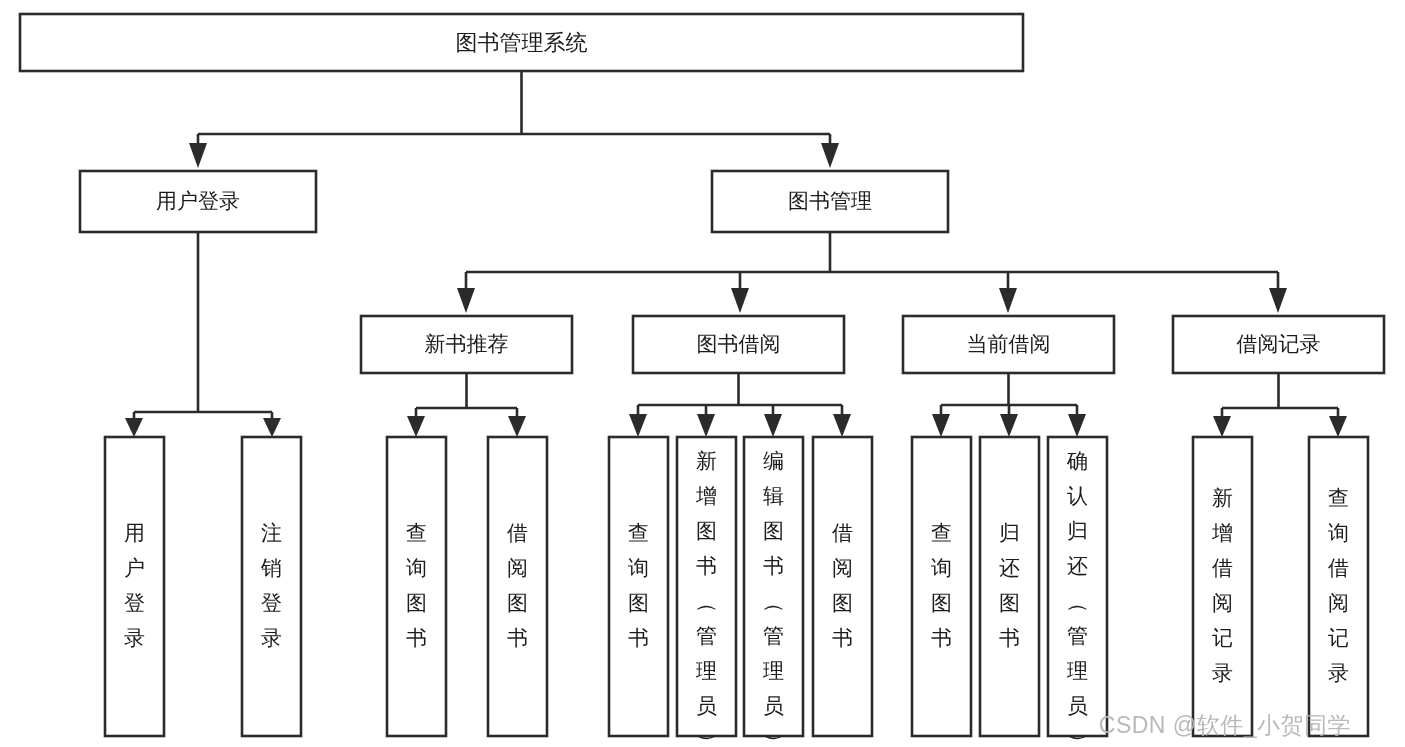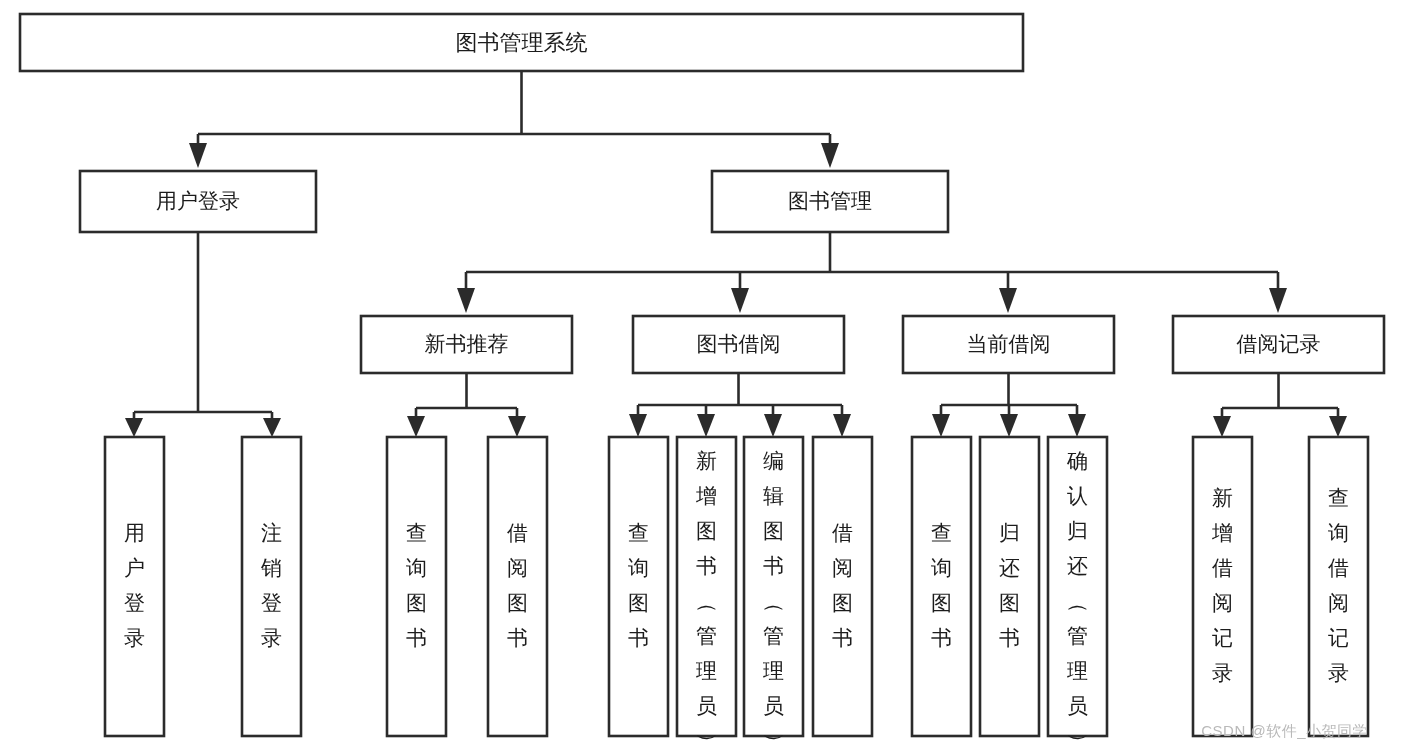--- a/index.html
+++ b/index.html
@@ -56,24 +56,24 @@
   .vlabel {
     font-family: "Liberation Sans", "DejaVu Sans", sans-serif;
     font-size: 21px;
     fill: #1c1c1c;
     text-anchor: middle;
     dominant-baseline: middle;
     white-space: pre;
   }
   .watermark {
     position: absolute;
-    right: 14px;
+    right: 31px;
     bottom: 6px;
     font-family: "Liberation Sans", "DejaVu Sans", sans-serif;
-    font-size: 15px;
+    font-size: 23px;
     color: #b9b9b9;
     letter-spacing: 0.5px;
     white-space: nowrap;
     pointer-events: none;
   }
 </style>
 </head>
 <body>
 
 <div id="diagram-root">

